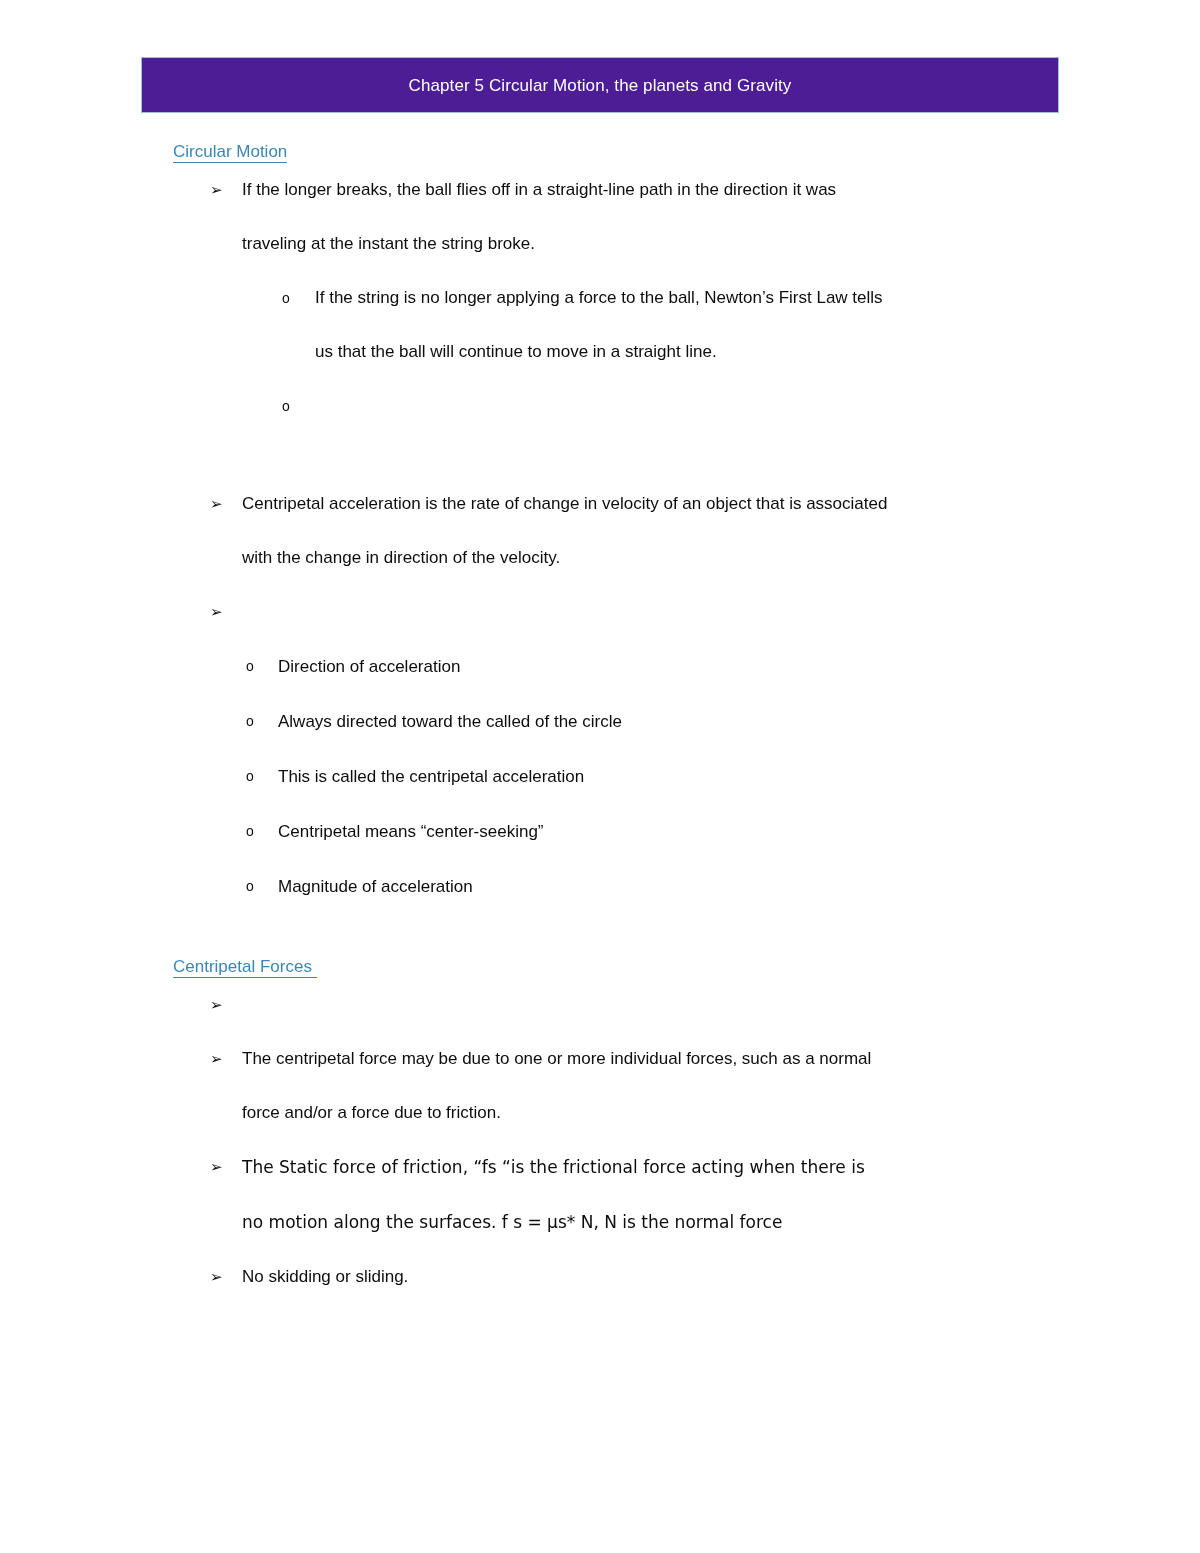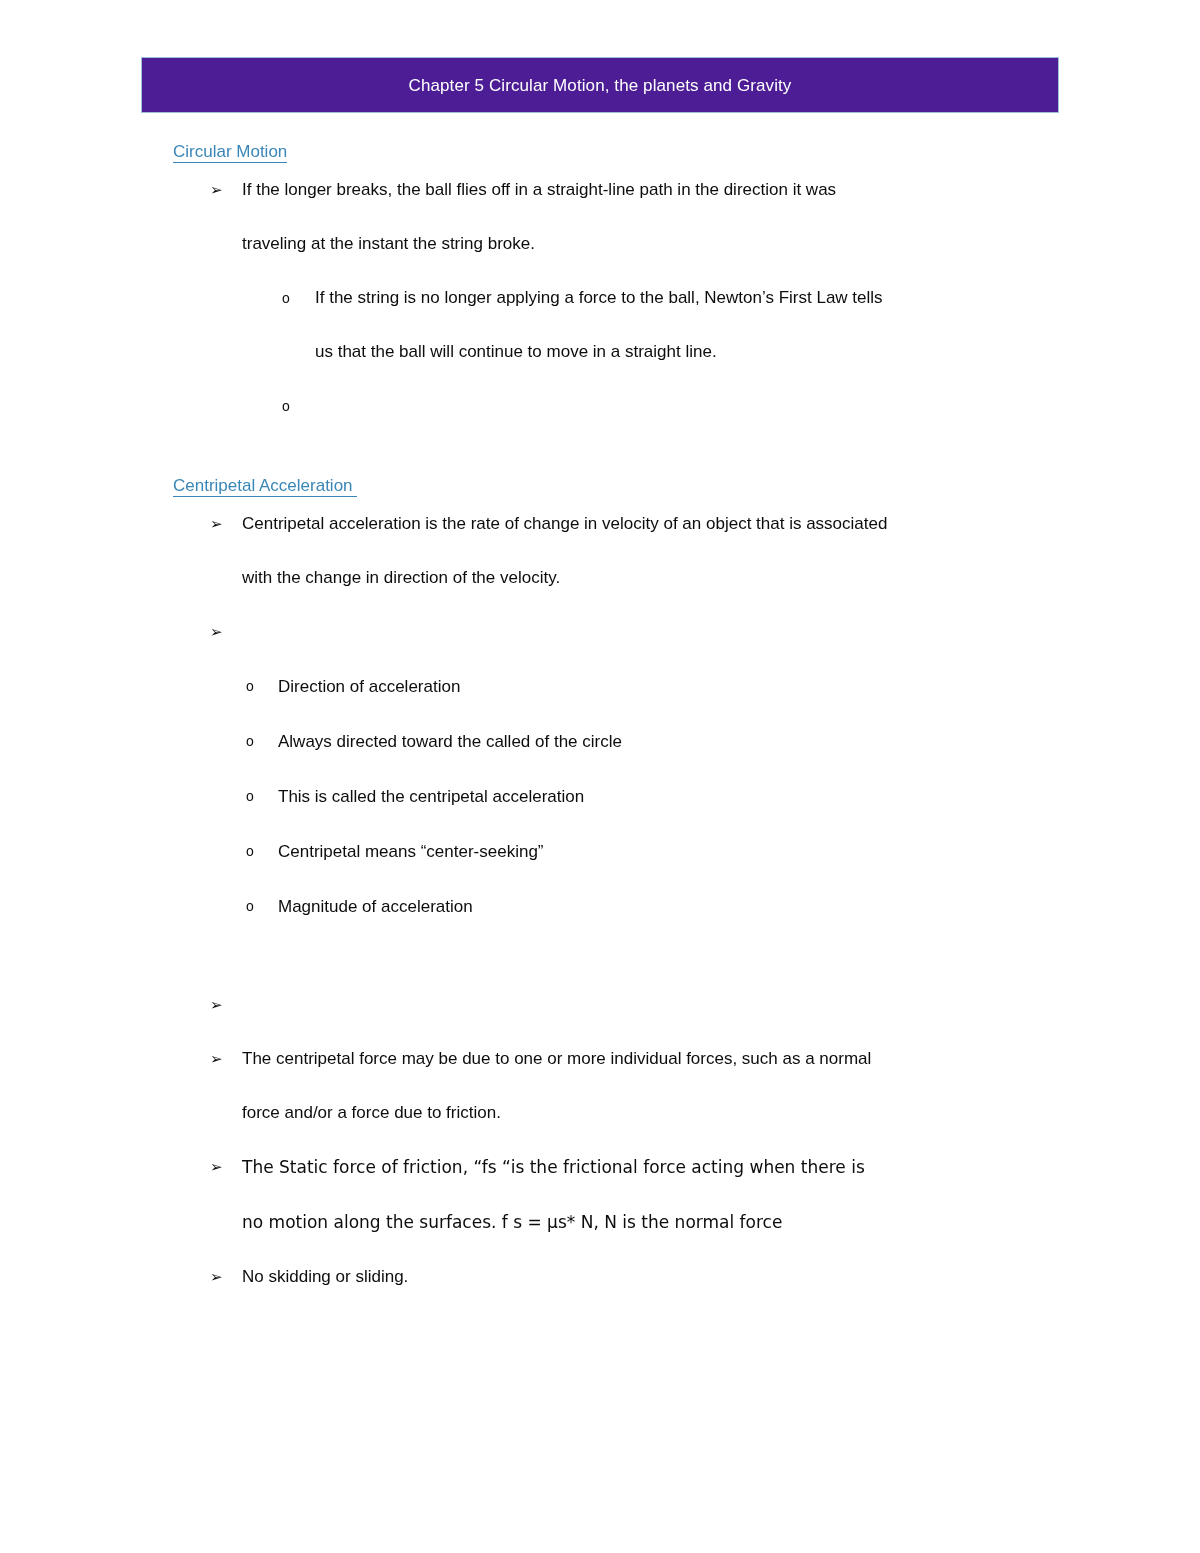--- a/index.html
+++ b/index.html
@@ -182,23 +182,20 @@
         </li>
 
         <li class="b2-deep">
           <span class="marker marker-circle">o</span>
         </li>
       </ul>
     </div>
 
     <div class="section">
       <div class="gap-before-heading"></div>
-      <h2 class="section-heading">
-        <span class="heading-text">Centripetal Acceleration </span>
-      </h2>
 
       <ul class="lvl1">
         <li class="b1">
           <span class="marker marker-arrow">➢</span>
           <span>Centripetal acceleration is the rate of change in velocity of an object that is associated with the change in direction of the velocity.</span>
         </li>
 
         <li class="b1">
           <span class="marker marker-arrow">➢</span>
         </li>
@@ -225,20 +222,23 @@
 
         <li class="b2-shallow">
           <span class="marker marker-circle">o</span>
           <span>Magnitude of acceleration</span>
         </li>
       </ul>
     </div>
 
     <div class="section">
       <div class="gap-before-heading"></div>
+      <h2 class="section-heading">
+        <span class="heading-text">Centripetal Forces </span>
+      </h2>
 
       <ul class="lvl1">
         <li class="b1">
           <span class="marker marker-arrow">➢</span>
         </li>
 
         <li class="b1">
           <span class="marker marker-arrow">➢</span>
           <span>The centripetal force may be due to one or more individual forces, such as a normal force and/or a force due to friction.</span>
         </li>

